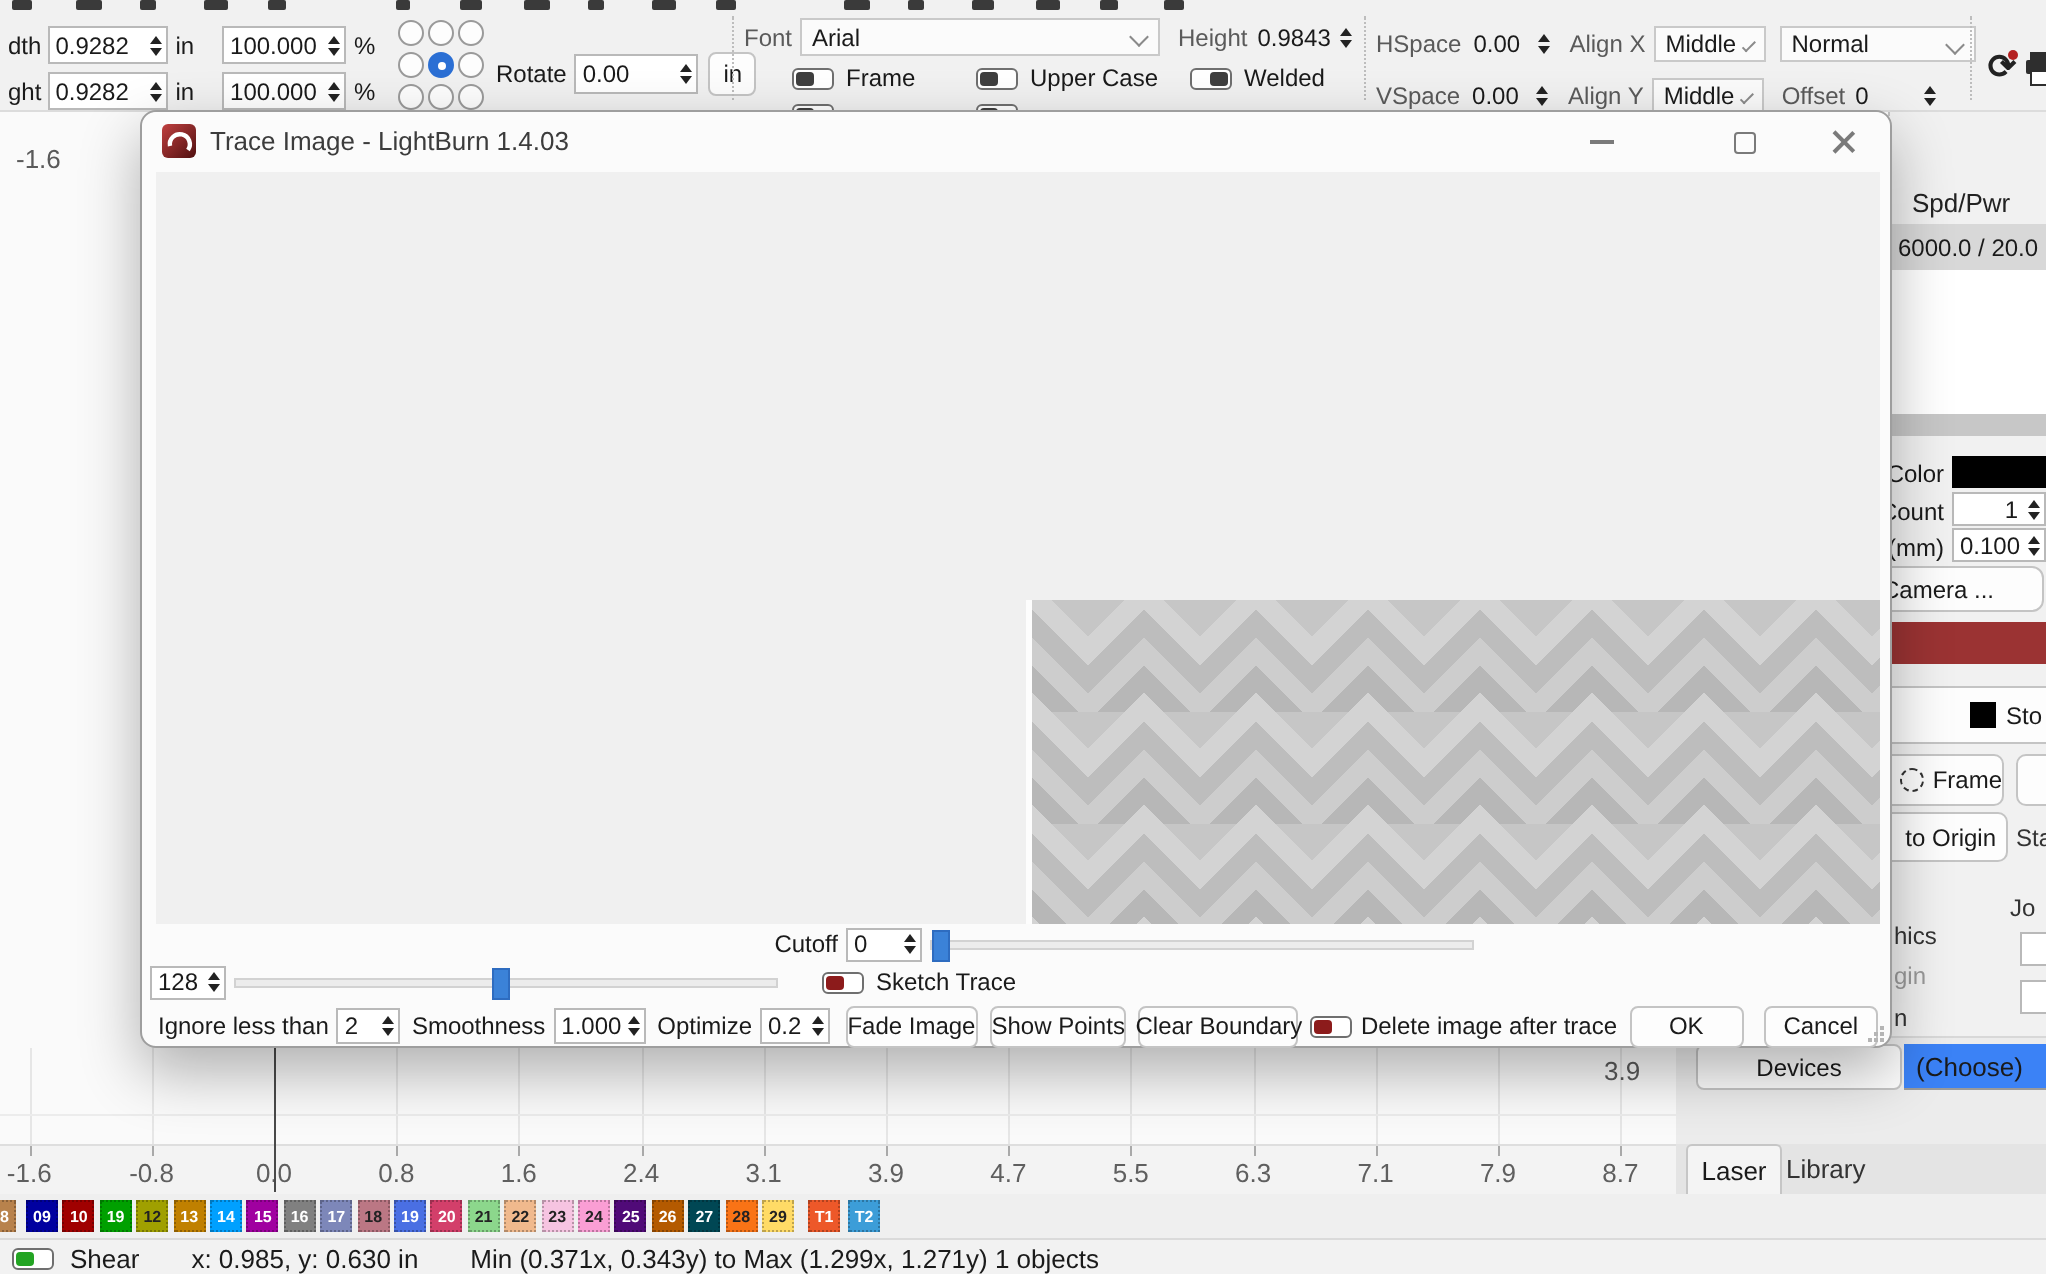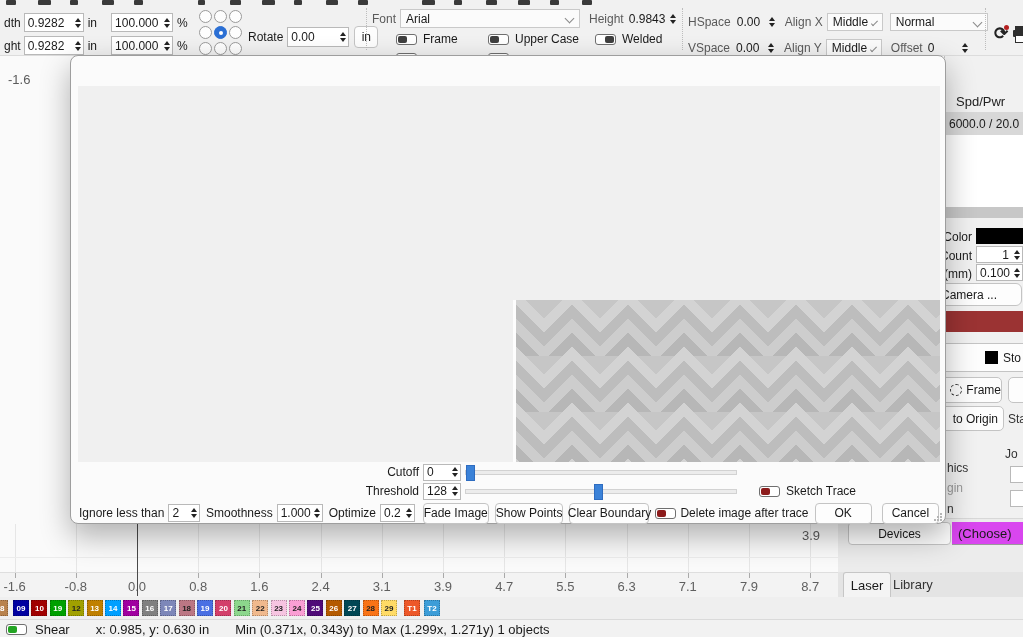--- a/index.html
+++ b/index.html
@@ -360,35 +360,55 @@
 <div class="abs t12" style="left:947px;top:461px;color:#333">hics</div>
 <div class="abs t12" style="left:947px;top:481px;color:#9a9a9a">gin</div>
 <div class="abs t12" style="left:947px;top:502px;color:#333">n</div>
 <div class="abs box" style="left:1010px;top:466px;width:20px;height:17px"></div>
 <div class="abs box" style="left:1010px;top:490px;width:20px;height:17px"></div>
 
 <div class="abs" style="left:838px;top:518px;width:185px;height:54px;background:#ececec;border-top:1px solid #d8d8d8;box-sizing:border-box"></div>
 <div class="abs btn" style="left:848px;top:522px;width:103px;height:23px;border-radius:4px">
   <span>Devices</span>
 </div>
-<div class="abs" style="left:952px;top:522px;width:71px;height:23px;background:#d946ef;border-bottom:1px solid #9a9a9a;display:flex;align-items:center;box-sizing:border-box">
+<div class="abs" style="left:952px;top:522px;width:71px;height:23px;background:#3b82f6;border-bottom:1px solid #9a9a9a;display:flex;align-items:center;box-sizing:border-box">
   <span class="t13" style="margin-left:6px">(Choose)</span>
 </div>
 
 <div class="abs" style="left:838px;top:572px;width:185px;height:25px;background:#e4e4e4"></div>
 <div class="abs" style="left:843px;top:572px;width:48px;height:25px;background:#f4f4f4;border:1px solid #c6c6c6;border-bottom:none;border-radius:3px 3px 0 0;display:flex;align-items:center;justify-content:center;box-sizing:border-box">
   <span class="t13">Laser</span>
 </div>
 <div class="abs" style="left:893px;top:572px;width:60px;height:25px;display:flex;align-items:center;justify-content:flex-start">
   <span class="t13" style="color:#333">Library</span>
 </div>
 
 <div class="abs" style="left:70px;top:55px;width:876px;height:469px;background:#fbfbfb;border:1px solid #9e9e9e;
             border-radius:8px;box-sizing:border-box;z-index:10;box-shadow:0 12px 30px rgba(0,0,0,.30)">
 
+  <div class="abs" style="left:0;top:0;width:874px;height:29px;border-radius:8px 8px 0 0;background:#fbfbfb">
+    <span class="abs" style="left:10px;top:6px;width:17px;height:17px;border-radius:3px;background:linear-gradient(135deg,#c04040,#501010);overflow:hidden">
+      <svg width="17" height="17">
+          <path d="M4 11 a5 5 0 1 1 9 2" stroke="#fff" stroke-width="2.2" fill="none"></path>
+        </svg>
+    </span>
+    <span class="abs t13" style="left:34px;top:7px;color:#3c3c3c">Trace Image - LightBurn 1.4.03</span>
+    <span class="winbtn" style="left:722px">
+      <span style="width:12px;height:1.5px;background:#7a7a7a"></span>
+    </span>
+    <span class="winbtn" style="left:793px">
+      <span style="width:11px;height:11px;border:1.5px solid #7a7a7a;border-radius:2px;box-sizing:border-box"></span>
+    </span>
+    <span class="winbtn" style="left:843px">
+      <span style="position:relative;width:12px;height:12px">
+        <span style="position:absolute;left:5px;top:-1px;width:1.5px;height:14px;background:#7a7a7a;transform:rotate(45deg)"></span>
+        <span style="position:absolute;left:5px;top:-1px;width:1.5px;height:14px;background:#7a7a7a;transform:rotate(-45deg)"></span>
+      </span>
+    </span>
+  </div>
 
   <div class="abs" style="left:7px;top:30px;width:862px;height:376px;background:#f0f0f0;overflow:hidden">
     <div class="abs" style="left:435px;top:214px;width:3px;height:162px;background:#fdfdfd"></div>
     <svg class="abs" style="left:438px;top:214px" width="424" height="162" shape-rendering="crispEdges">
       <defs>
         <pattern id="zz" width="112" height="56" patternUnits="userSpaceOnUse">
           <rect width="112" height="56" fill="#c6c6c6"></rect>
           <g fill="none">
             <path d="M-28,28 L0,0 L28,28 L56,0 L84,28 L112,0 L140,28" stroke="#d3d3d3" stroke-width="14"></path>
             <path d="M-28,42 L0,14 L28,42 L56,14 L84,42 L112,14 L140,42" stroke="#bdbdbd" stroke-width="13"></path>
@@ -410,21 +430,20 @@
           <i class="tu"></i>
           <i class="td"></i>
         </span>
     </span>
     <span class="slider" style="width:272px;margin-left:4px">
       <span class="handle" style="left:0px"></span>
     </span>
   </div>
 
   <div class="abs ctl-row" style="left:0px;top:426px;width:874px;height:18px">
-    <span class="dlg-label" style="width:348px;text-align:right">Threshold</span>
     <span class="box" style="width:38px;height:17px;margin-left:4px">
       <span class="val t12">128</span>
       <span class="arrows">
           <i class="tu"></i>
           <i class="td"></i>
         </span>
     </span>
     <span class="slider" style="width:272px;margin-left:4px">
       <span class="handle" style="left:128px"></span>
     </span>

